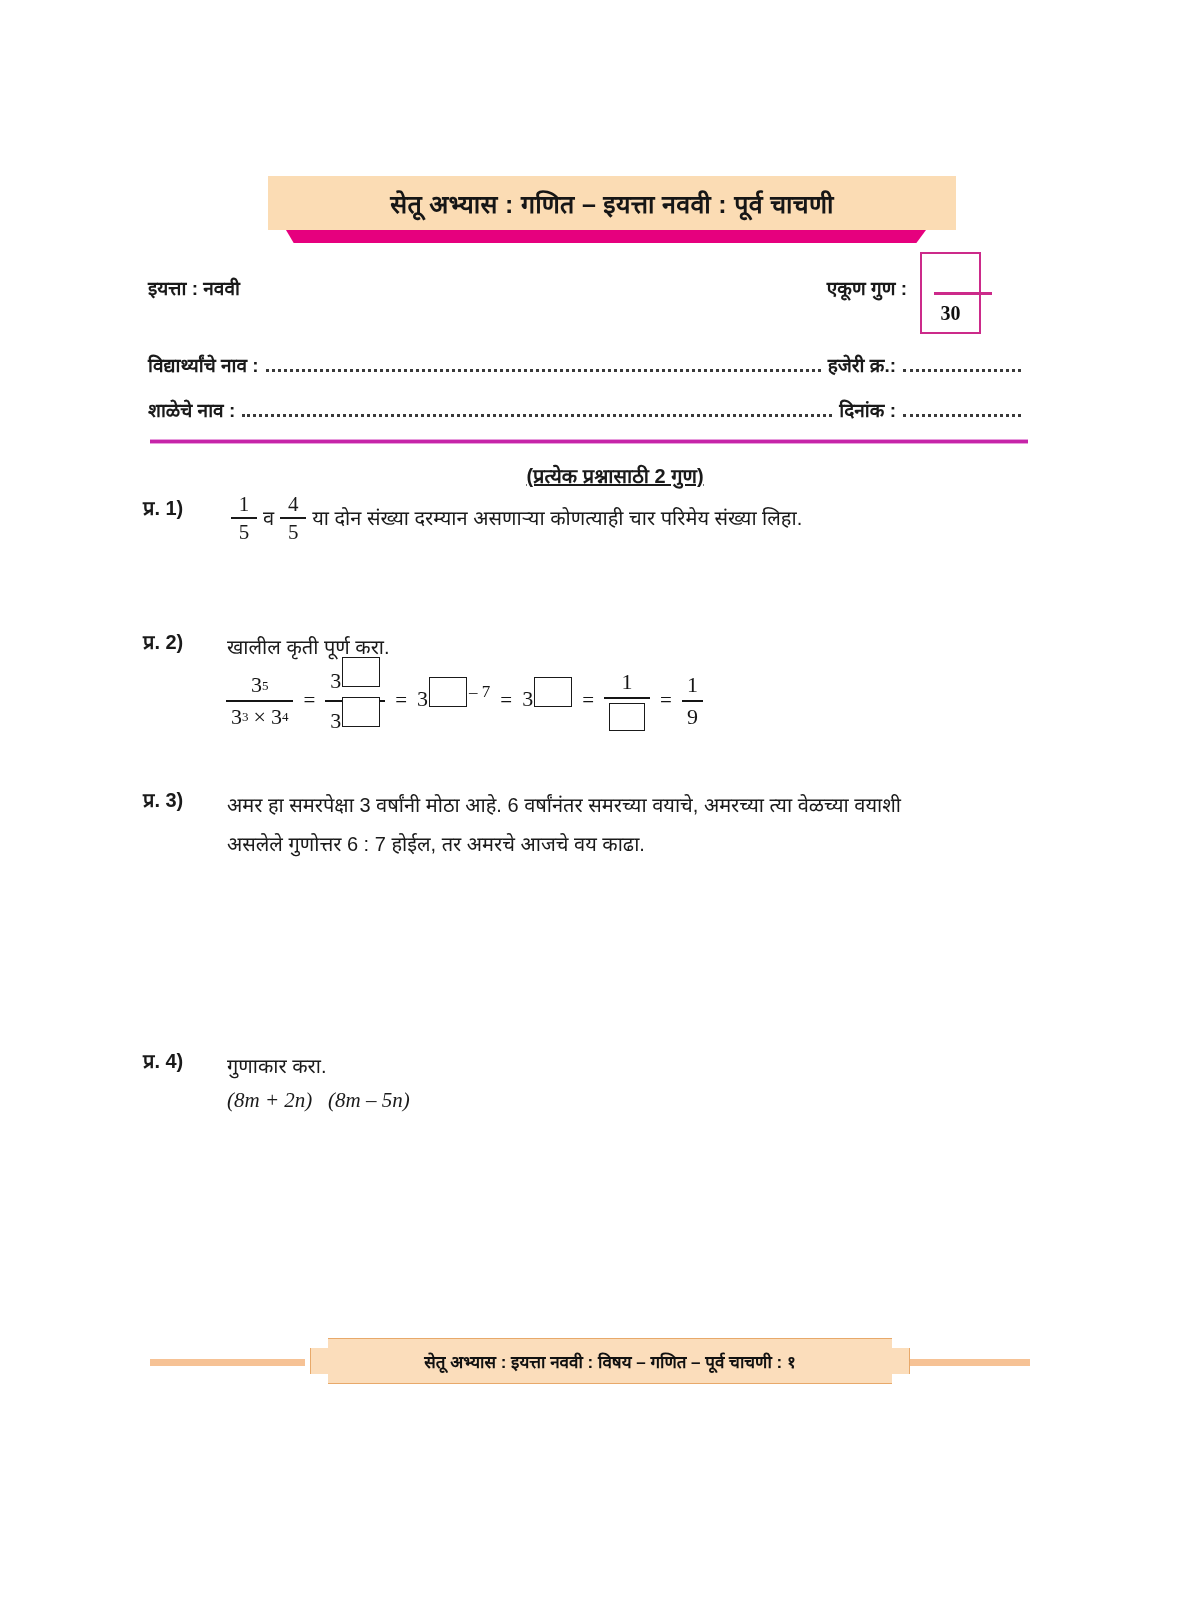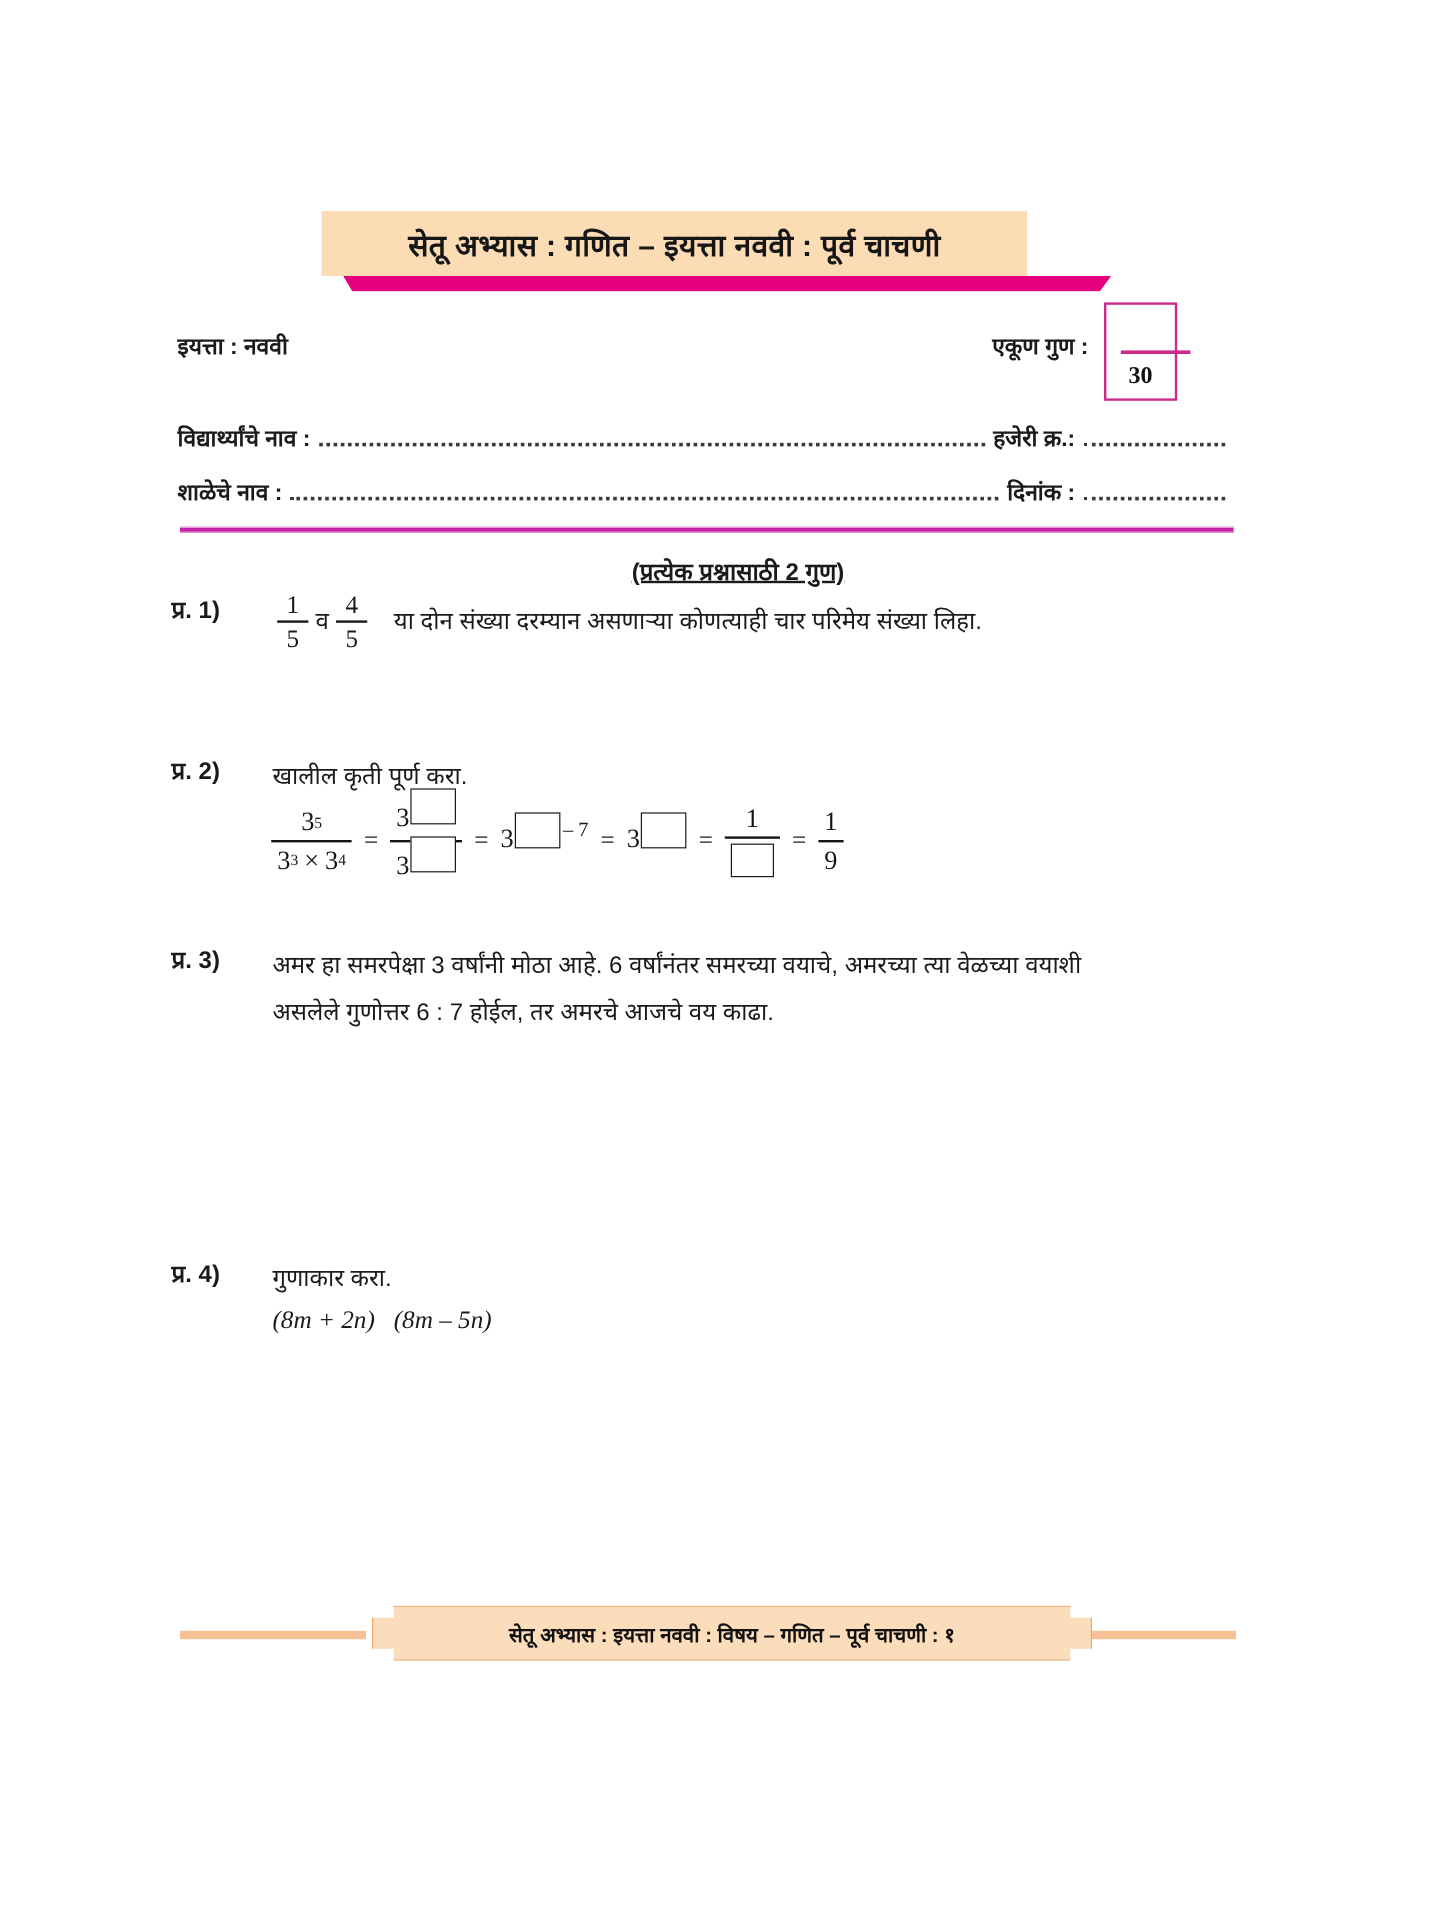--- a/index.html
+++ b/index.html
@@ -19,21 +19,21 @@
     position: absolute;
     inset: 0;
     background: #fff;
   }
 
   
   .title-wrap {
     position: absolute;
     left: 268px;
     top: 176px;
-    width: 588px;
+    width: 688px;
   }
   .title-banner {
     background: #fbdcb4;
     height: 54px;
     display: flex;
     align-items: center;
     justify-content: center;
     position: relative;
     z-index: 2;
   }
@@ -201,21 +201,21 @@
     height: 1.6px;
     background: #1a1a1a;
     margin: 2px 0;
   }
   .q1-row {
     display: flex;
     align-items: center;
     white-space: nowrap;
   }
   .q1-and { margin: 0 2px; }
-  .q1-tail { margin-left: 18px; }
+  .q1-tail { margin-left: 2px; }
 
   
   .eq {
     position: absolute;
     left: 226px;
     top: 666px;
     display: flex;
     align-items: center;
     font-family: "Liberation Serif", "DejaVu Serif", serif;
     font-size: 22px;

